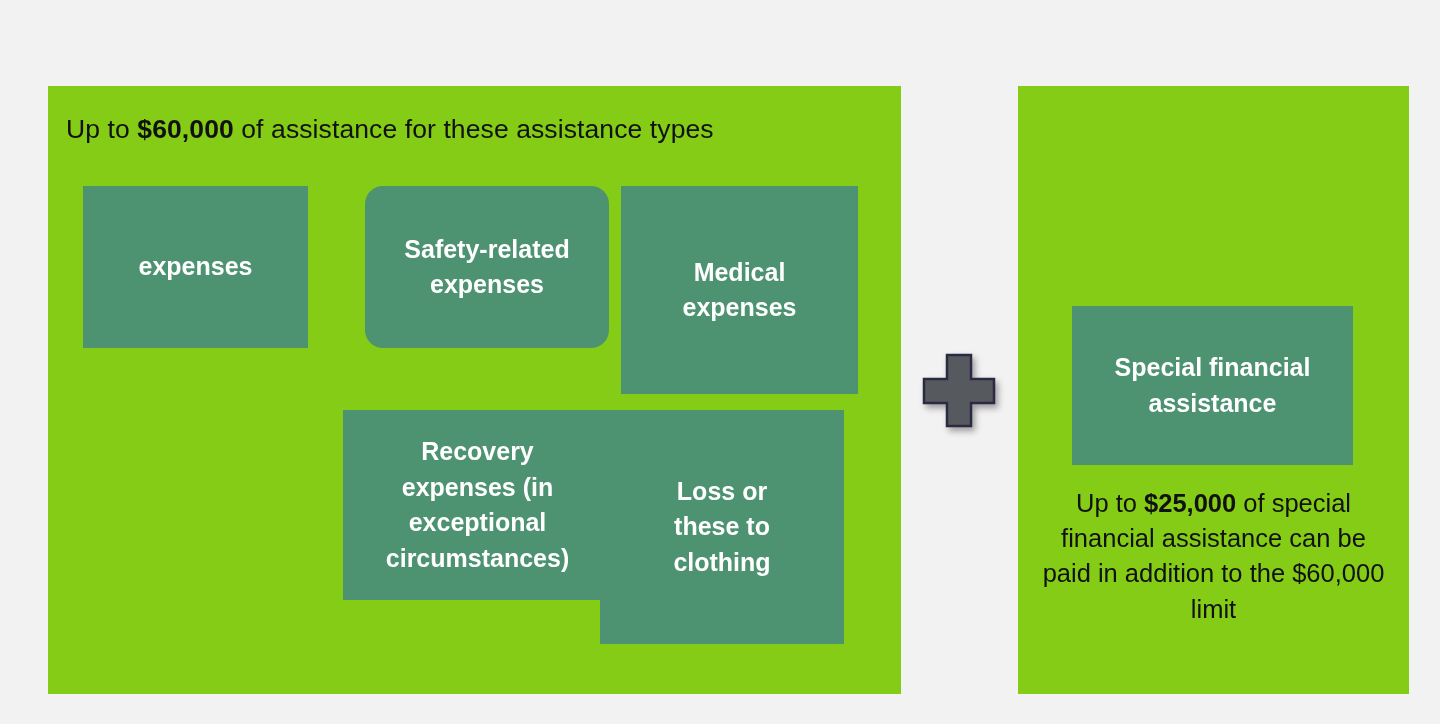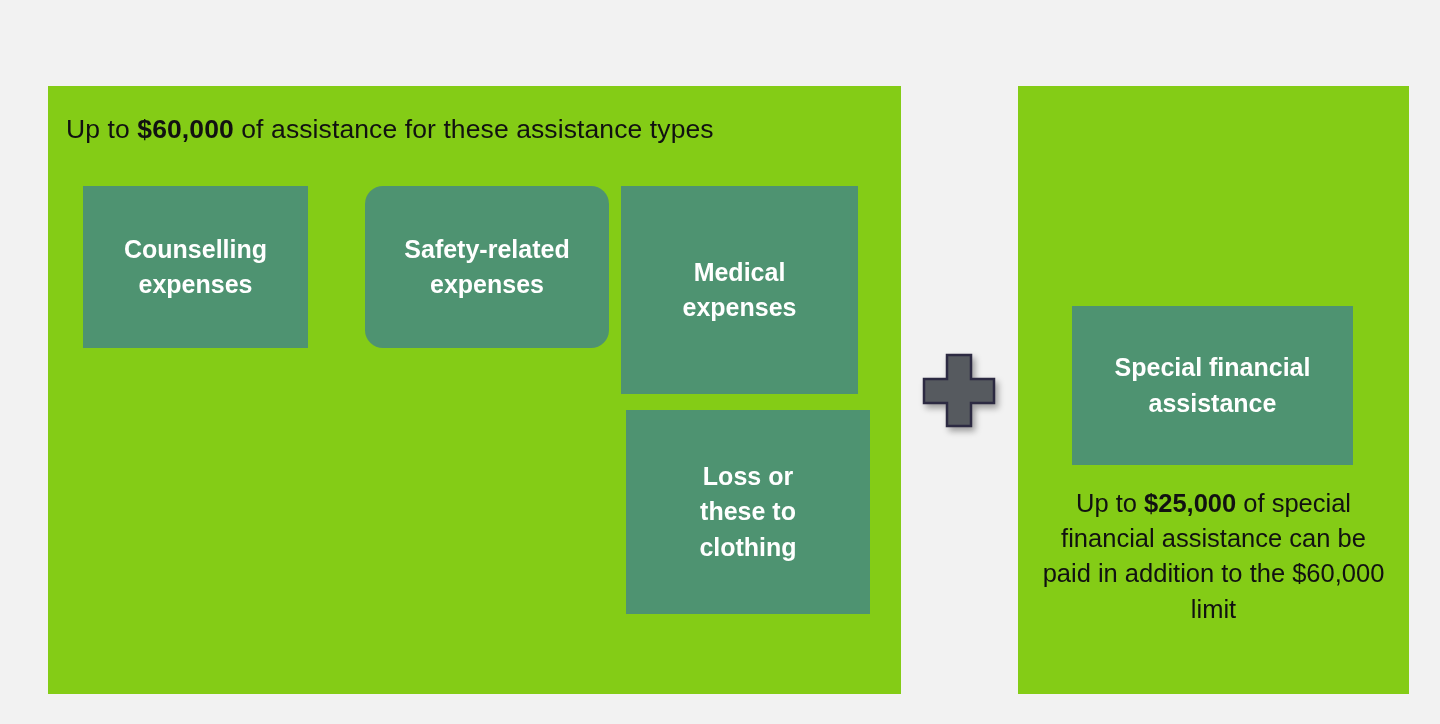--- a/index.html
+++ b/index.html
@@ -66,21 +66,21 @@
   }
   .tile span { display: block; }
 
   
   #tile-counselling   { left: 35px;  top: 100px; width: 225px; height: 162px; }
   #tile-safety        { left: 317px; top: 100px; width: 244px; height: 162px; border-radius: 18px; }
   #tile-medical       { left: 573px; top: 100px; width: 237px; height: 208px; }
   
   #tile-loss-income   { left: 30px;  top: 324px; width: 240px; height: 190px; }
   #tile-recovery      { left: 295px; top: 324px; width: 269px; height: 190px; }
-  #tile-clothing      { left: 578px; top: 324px; width: 244px; height: 204px; }
+  #tile-clothing      { left: 552px; top: 324px; width: 244px; height: 234px; }
 
   
   #tile-special {
     left: 54px;
     top: 220px;
     width: 281px;
     height: 159px;
     font-size: 25px;
     text-align: center;
   }
@@ -114,40 +114,47 @@
 <div id="stage">
 
   <div class="panel" id="left-panel">
 
     <div class="panel-heading">
       <span>Up to </span><span class="amt">$60,000</span><span> of assistance for these assistance types</span>
     </div>
 
     <div class="tile" id="tile-counselling">
       <div>
-        <span>Counselling</span>
         <span>expenses</span>
       </div>
     </div>
 
     <div class="tile" id="tile-safety">
       <div>
         <span>Safety-related</span>
         <span>expenses</span>
       </div>
     </div>
 
     <div class="tile" id="tile-medical">
       <div>
         <span>Medical</span>
         <span>expenses</span>
       </div>
     </div>
 
 
+    <div class="tile" id="tile-recovery">
+      <div>
+        <span>Recovery</span>
+        <span>expenses (in</span>
+        <span>exceptional</span>
+        <span>circumstances)</span>
+      </div>
+    </div>
 
     <div class="tile" id="tile-clothing">
       <div>
         <span>Loss or</span>
         <span>these to</span>
         <span>clothing</span>
       </div>
     </div>
 
   </div>

